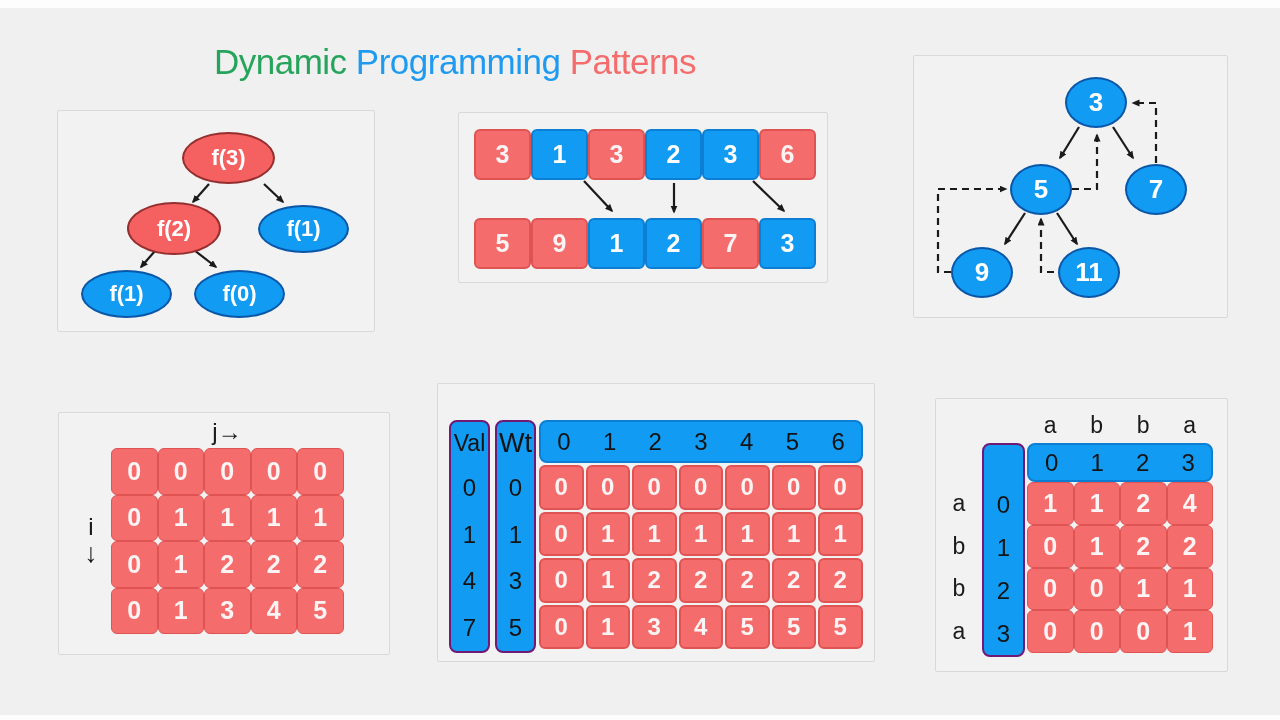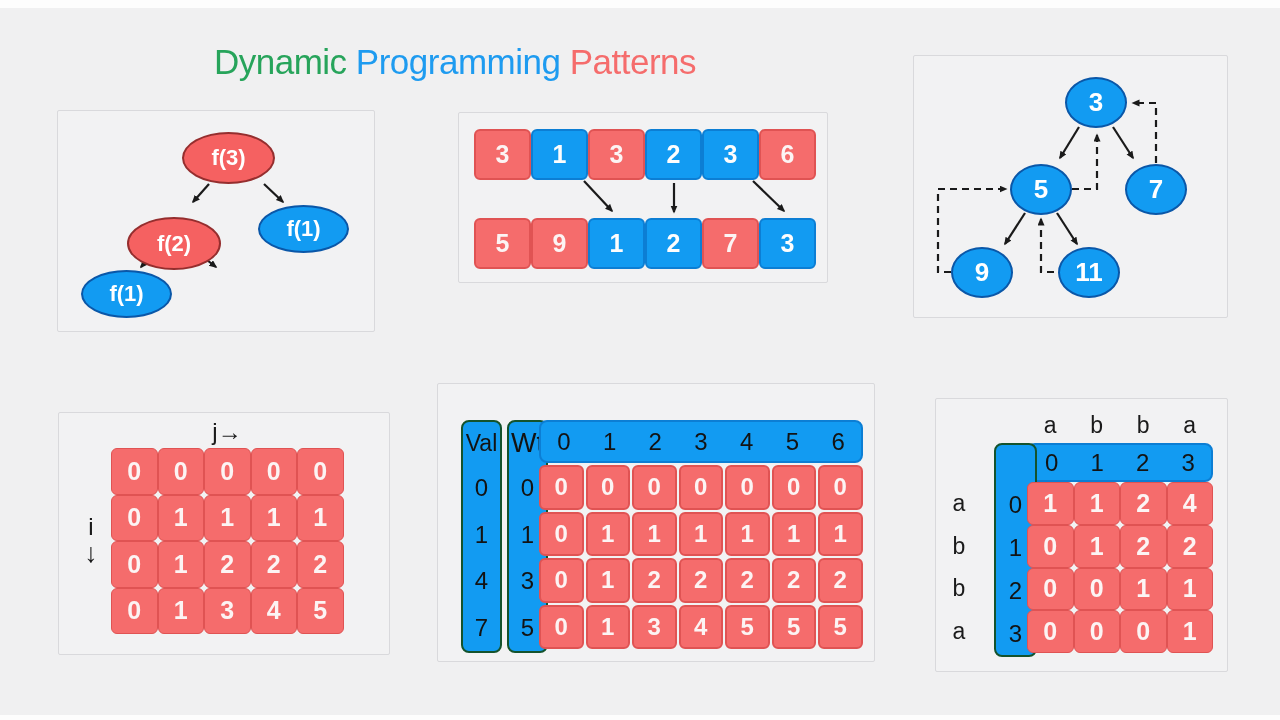--- a/index.html
+++ b/index.html
@@ -44,22 +44,22 @@
   .arr-row{position:absolute;display:flex;}
   .arr-row .cell{width:57px;height:51px;border-radius:6px;font-size:25px;}
 
   
   .dp-grid{position:absolute;display:grid;}
   .dp-grid .cell{border-width:1.5px;border-radius:6px;font-size:25px;}
   .axis-label{position:absolute;color:#1a1a1a;font-size:24px;font-weight:500;text-align:center;}
 
   
   .blue-col{
-    position:absolute;display:grid;background:#129bf2;border:2px solid #14532d;
-    border-radius:8px;box-sizing:border-box;margin-left:12px;
+    position:absolute;display:grid;background:#129bf2;border:2px solid #701a75;
+    border-radius:8px;box-sizing:border-box;
   }
   .blue-col .cell{background:transparent;border:none;color:#131313;font-size:24px;font-weight:500;}
   .blue-row{
     position:absolute;display:grid;background:#129bf2;border:2px solid #0c7ed4;
     border-radius:8px;box-sizing:border-box;
   }
   .blue-row .cell{background:transparent;border:none;color:#131313;font-size:24px;font-weight:500;}
   .body-grid{position:absolute;display:grid;}
   .body-grid .cell{border-radius:6px;font-size:24px;}
 
@@ -84,23 +84,24 @@
 <h1 class="page-title"><span class="w-green">Dynamic</span> <span class="w-blue">Programming</span> <span class="w-red">Patterns</span></h1>
 
 <div class="panel" style="left:57px;top:110px;width:318px;height:222px;">
   <svg width="318" height="222">
     <line x1="151" y1="73" x2="135" y2="91" stroke="#1a1a1a" stroke-width="2.2" marker-end="url(#ah)"></line>
     <line x1="206" y1="73" x2="225" y2="91" stroke="#1a1a1a" stroke-width="2.2" marker-end="url(#ah)"></line>
     <line x1="97" y1="140" x2="83" y2="156" stroke="#1a1a1a" stroke-width="2.2" marker-end="url(#ah)"></line>
     <line x1="136" y1="139" x2="158" y2="156" stroke="#1a1a1a" stroke-width="2.2" marker-end="url(#ah)"></line>
   </svg>
   <div class="node nred" style="left:124px;top:21px;width:93px;height:52px;">f(3)</div>
-  <div class="node nred" style="left:69px;top:106px;width:94px;height:53px;">f(2)</div>
+  <div class="node nred" style="left:69px;top:91px;width:94px;height:53px;">f(2)</div>
   <div class="node nblue" style="left:200px;top:94px;width:91px;height:48px;">f(1)</div>
   <div class="node nblue" style="left:23px;top:159px;width:91px;height:48px;">f(1)</div>
+  <div class="node nblue" style="left:136px;top:159px;width:91px;height:48px;">f(0)</div>
 </div>
 
 <div class="panel" style="left:458px;top:112px;width:370px;height:171px;">
   <div class="arr-row" style="left:15px;top:16px;">
       <div class="cell red">3</div>
       <div class="cell blue">1</div>
       <div class="cell red">3</div>
       <div class="cell blue">2</div>
       <div class="cell blue">3</div>
       <div class="cell red">6</div>

